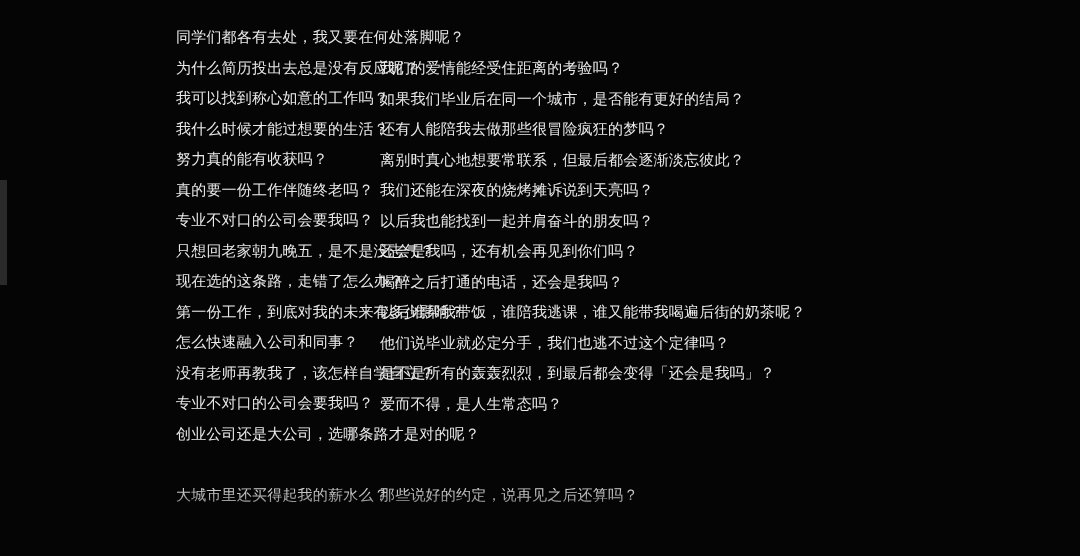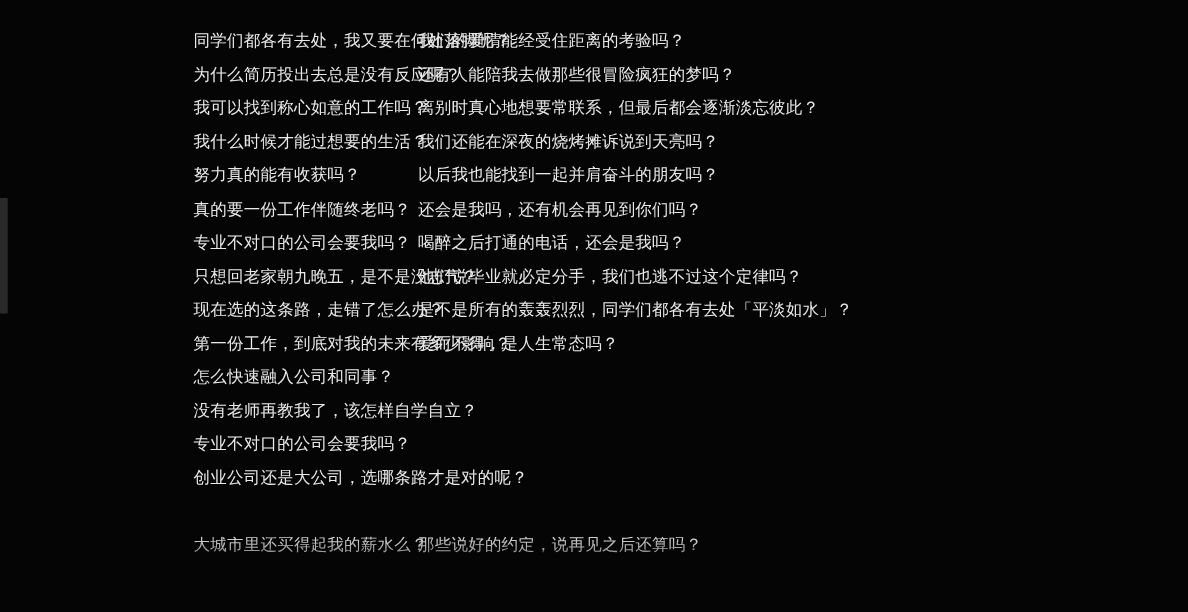--- a/index.html
+++ b/index.html
@@ -41,20 +41,21 @@
   .col {
     box-sizing: border-box;
   }
   .col-left {
     width: 380px;
     padding-left: 176px;
   }
   .col-right {
     width: 700px;
     padding-left: 0px;
+    margin-top: 31px;
   }
   .q {
     color: #e9e9e9;
     font-size: 15px;
     line-height: 30.5px;
     white-space: nowrap;
     letter-spacing: 0.2px;
   }
   .col-left .q { margin-left: 0; }
   .fade-row {
@@ -115,28 +116,30 @@
       <div class="q">现在选的这条路，走错了怎么办？</div>
       <div class="q">第一份工作，到底对我的未来有多少影响？</div>
       <div class="q">怎么快速融入公司和同事？</div>
       <div class="q">没有老师再教我了，该怎样自学自立？</div>
       <div class="q">专业不对口的公司会要我吗？</div>
       <div class="q">创业公司还是大公司，选哪条路才是对的呢？</div>
     </div>
 
     <div class="col col-right">
       <div class="q">我们的爱情能经受住距离的考验吗？</div>
+      <div class="q">如果我们毕业后在同一个城市，是否能有更好的结局？</div>
       <div class="q">还有人能陪我去做那些很冒险疯狂的梦吗？</div>
       <div class="q">离别时真心地想要常联系，但最后都会逐渐淡忘彼此？</div>
       <div class="q">我们还能在深夜的烧烤摊诉说到天亮吗？</div>
       <div class="q">以后我也能找到一起并肩奋斗的朋友吗？</div>
       <div class="q">还会是我吗，还有机会再见到你们吗？</div>
       <div class="q">喝醉之后打通的电话，还会是我吗？</div>
+      <div class="q">以后谁帮我带饭，谁陪我逃课，谁又能带我喝遍后街的奶茶呢？</div>
       <div class="q">他们说毕业就必定分手，我们也逃不过这个定律吗？</div>
-      <div class="q">是不是所有的轰轰烈烈，同学们都各有去处「平淡如水」？</div>
+      <div class="q">是不是所有的轰轰烈烈，到最后都会变得「还会是我吗」？</div>
       <div class="q">爱而不得，是人生常态吗？</div>
     </div>
 
   </div>
 
   <div class="cut-row">
     <div class="cut-inner">
       <div class="cut-left">
         <div class="q">大城市里还买得起我的薪水么？</div>
       </div>

